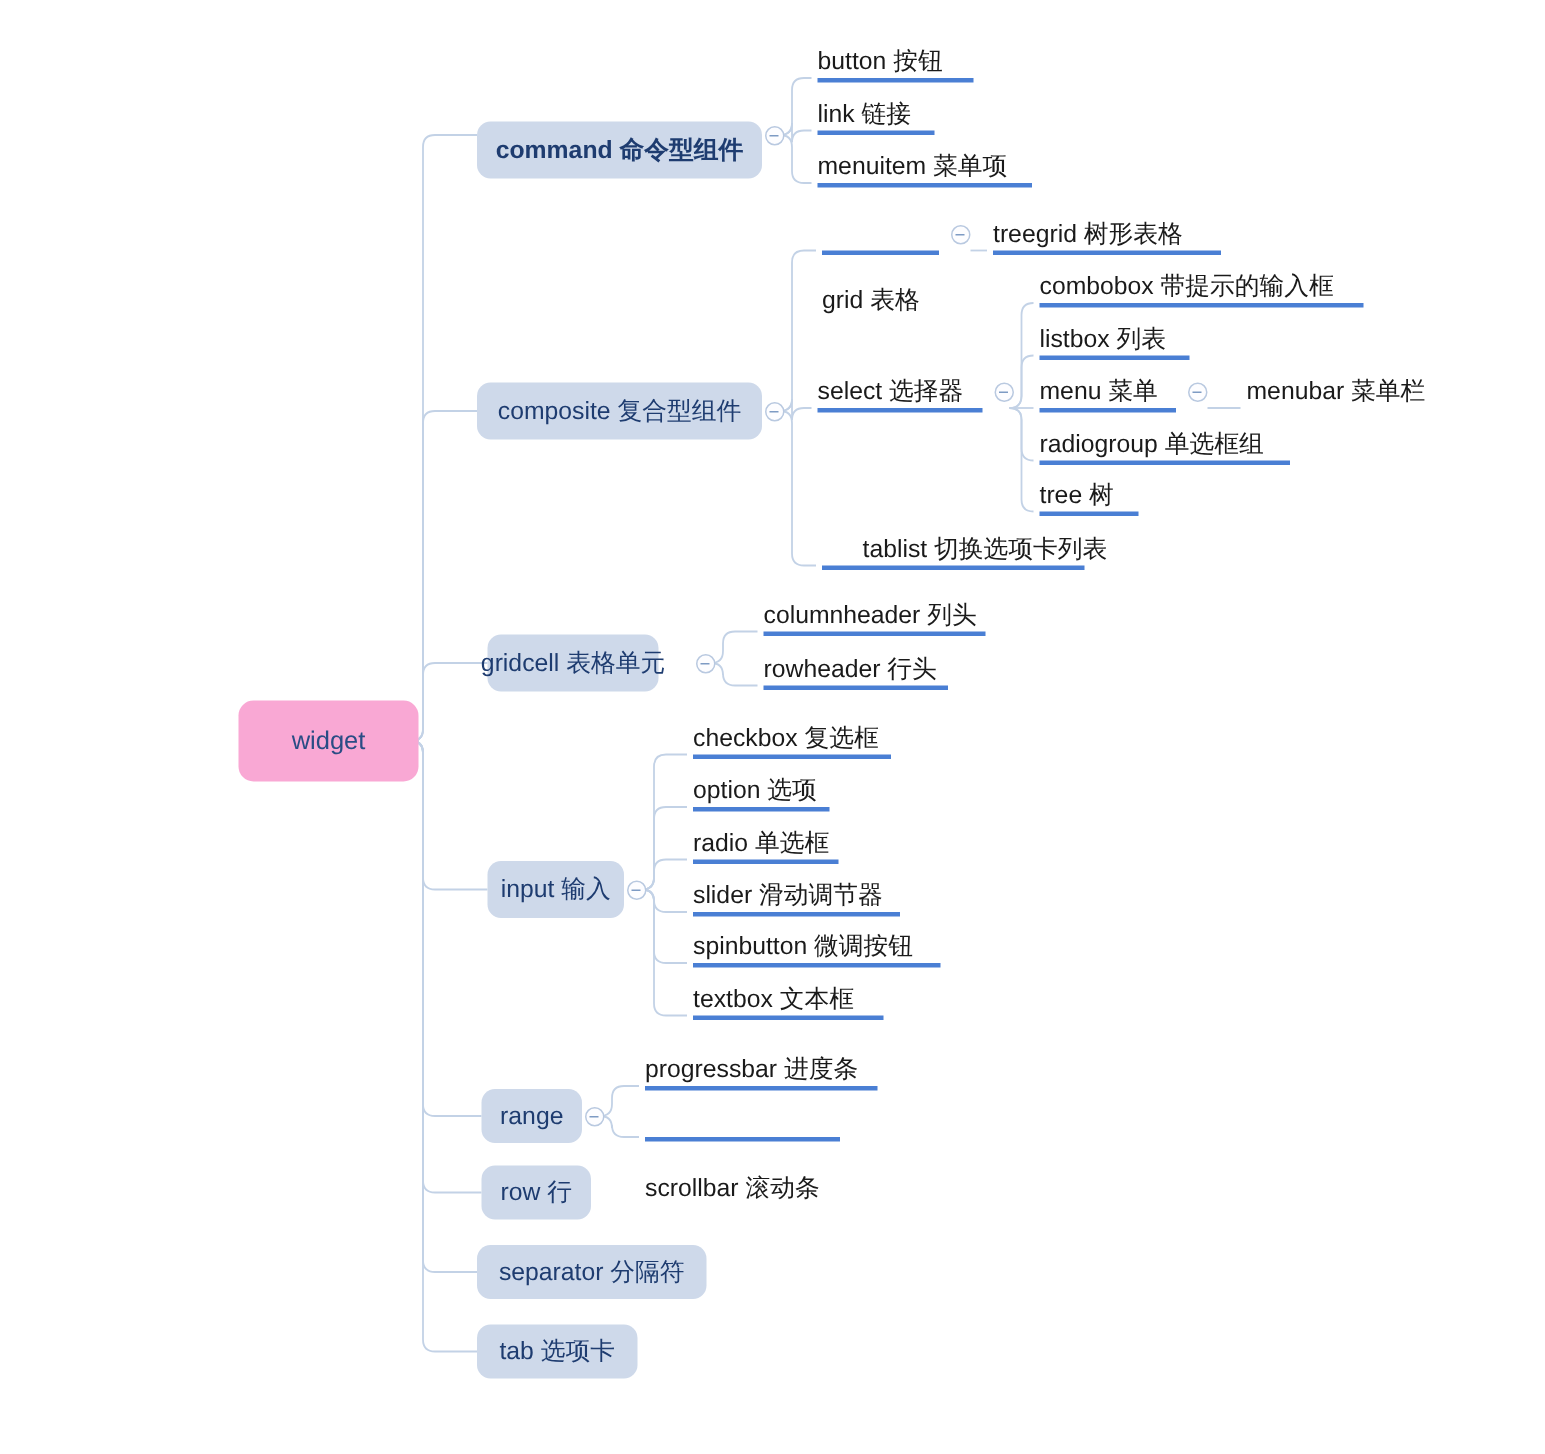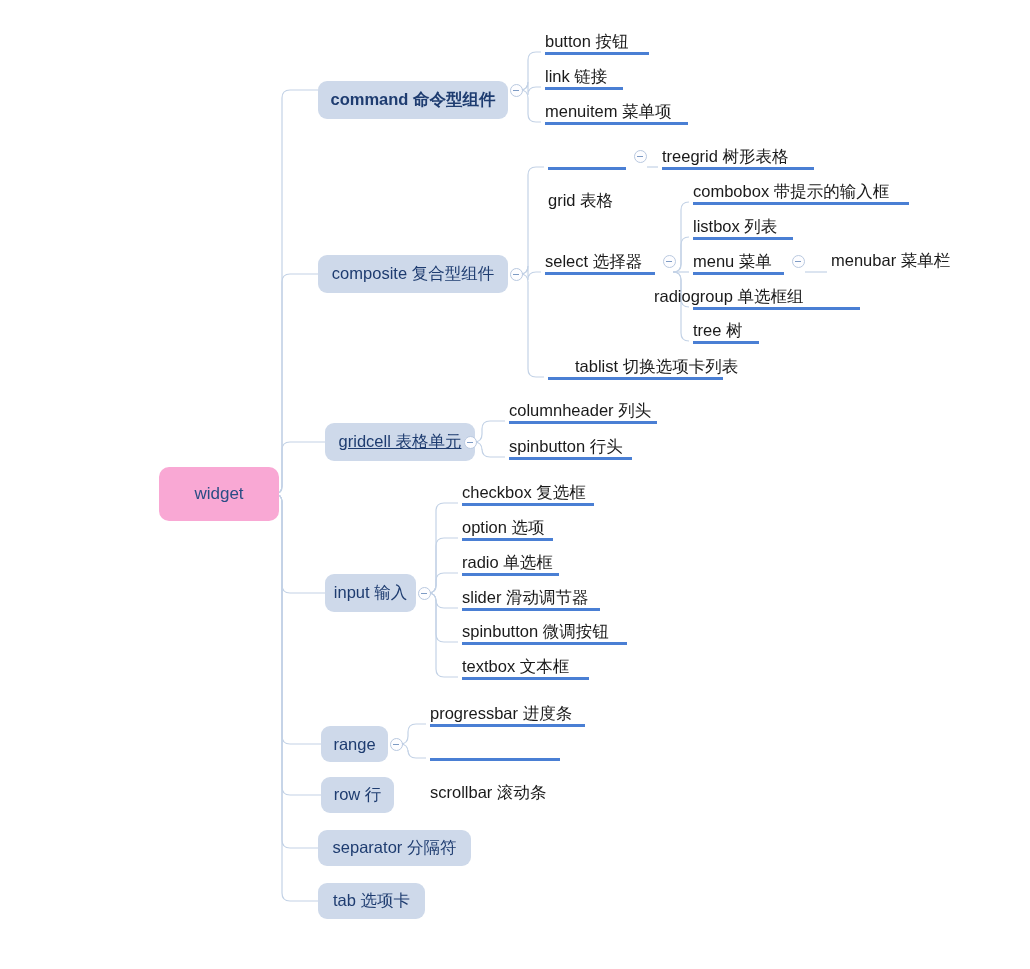--- a/index.html
+++ b/index.html
@@ -182,42 +182,42 @@
       </div>
       <div class="underline" style="left: 693px; top: 237px; width: 100px;"></div>
       <div class="node leaf" style="left: 693px; top: 249px; height: 24px;">
         <span class="txt">menu 菜单</span>
       </div>
       <div class="underline" style="left: 693px; top: 272px; width: 91px;"></div>
       <div class="toggle" style="left: 791.5px; top: 254.5px;"></div>
       <div class="node plain" style="left: 831px; top: 249px; height: 24px;">
         <span class="txt">menubar 菜单栏</span>
       </div>
-      <div class="node leaf" style="left: 654px; top: 284px; height: 24px;">
+      <div class="node leaf" style="left: 693px; top: 284px; height: 24px;">
         <span class="txt">radiogroup 单选框组</span>
       </div>
       <div class="underline" style="left: 693px; top: 307px; width: 167px;"></div>
       <div class="node leaf" style="left: 693px; top: 318px; height: 24px;">
         <span class="txt">tree 树</span>
       </div>
       <div class="underline" style="left: 693px; top: 341px; width: 66px;"></div>
       <div class="node leaf" style="left: 575px; top: 354px; height: 24px;">
         <span class="txt">tablist 切换选项卡列表</span>
       </div>
       <div class="underline" style="left: 548px; top: 377px; width: 175px;"></div>
-      <div class="node boxed branch" style="left: 325px; top: 423px; width: 150px; height: 38px; text-decoration: underline;">
+      <div class="node boxed branch" style="left: 325px; top: 423px; width: 114px; height: 38px;">
         <span>gridcell 表格单元</span>
       </div>
       <div class="toggle" style="left: 463.5px; top: 435.5px;"></div>
       <div class="node leaf" style="left: 509px; top: 398px; height: 24px;">
         <span class="txt">columnheader 列头</span>
       </div>
       <div class="underline" style="left: 509px; top: 421px; width: 148px;"></div>
       <div class="node leaf" style="left: 509px; top: 434px; height: 24px;">
-        <span class="txt">spinbutton 行头</span>
+        <span class="txt">rowheader 行头</span>
       </div>
       <div class="underline" style="left: 509px; top: 457px; width: 123px;"></div>
       <div class="node boxed branch" style="left: 325px; top: 574px; width: 91px; height: 38px;">
         <span>input 输入</span>
       </div>
       <div class="toggle" style="left: 417.5px; top: 586.5px;"></div>
       <div class="node leaf" style="left: 462px; top: 480px; height: 24px;">
         <span class="txt">checkbox 复选框</span>
       </div>
       <div class="underline" style="left: 462px; top: 503px; width: 132px;"></div>

